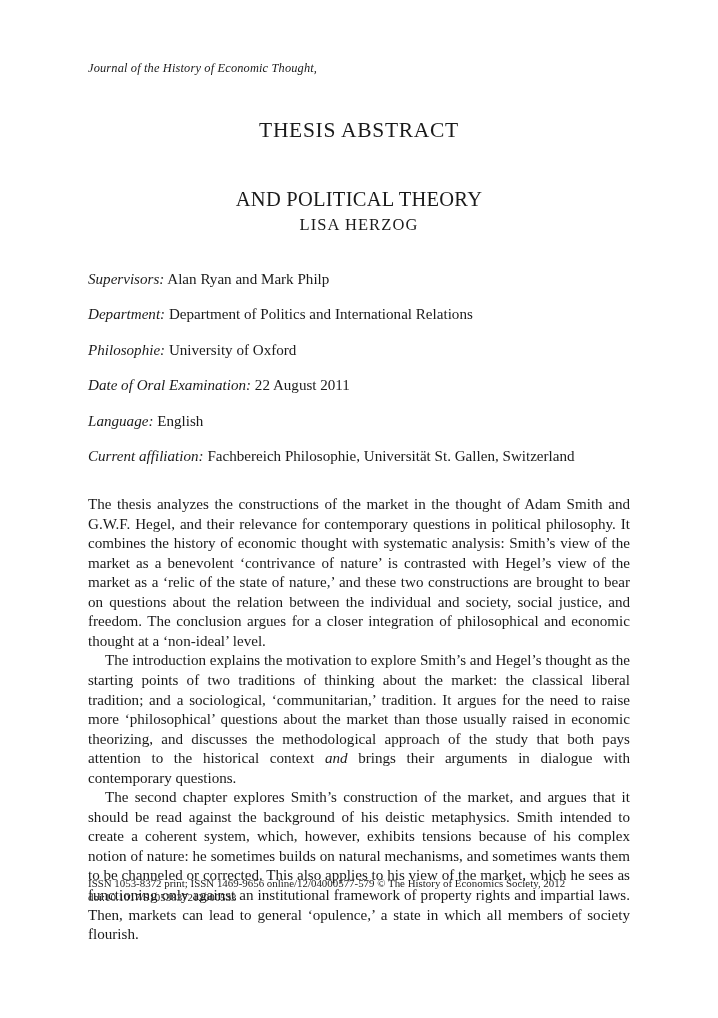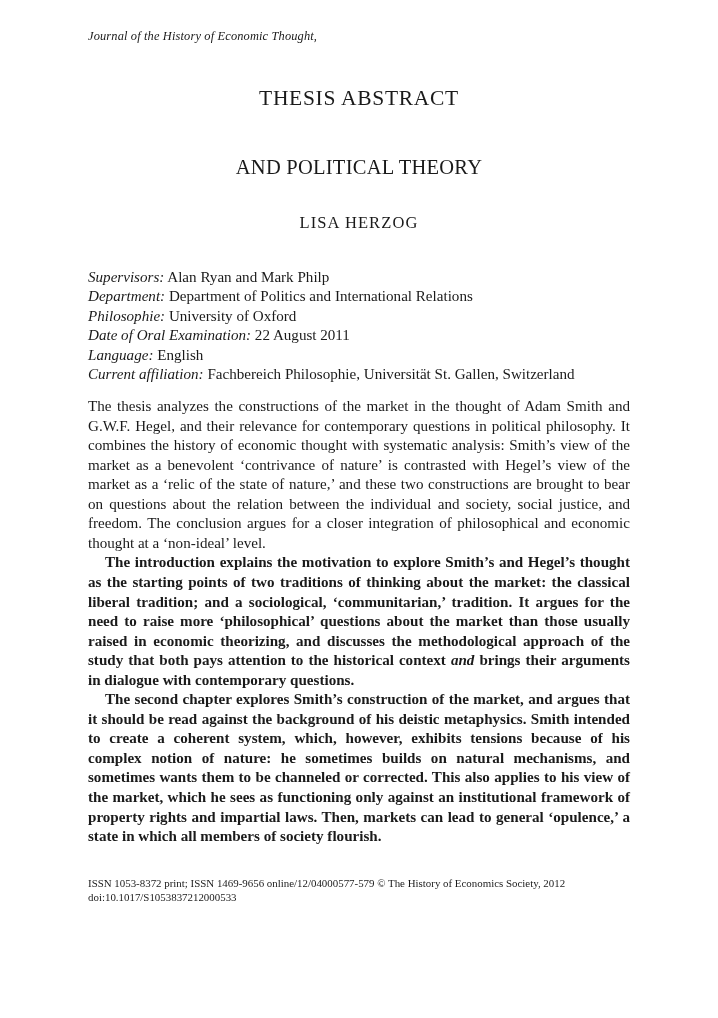--- a/index.html
+++ b/index.html
@@ -29,71 +29,69 @@
     width: 542px;
   }
 
   
   .journal-head {
     font-style: italic;
     font-size: 12.4px;
     line-height: 16.5px;
     letter-spacing: 0.15px;
   }
-  .journal-head div { white-space: pre; }
+  .journal-head div { white-space: pre; margin-top: 32px; }
 
   
   .section-label {
     margin-top: 41px;
     text-align: center;
     font-size: 21.5px;
     letter-spacing: 0.7px;
   }
   .doc-title {
     margin-top: 40px;
     text-align: center;
     font-size: 20.5px;
     line-height: 32px;
     letter-spacing: 0.25px;
   }
   .doc-title .t-line { display: block; }
   .author {
-    margin-top: 30px;
     text-align: center;
     font-size: 16.5px;
     letter-spacing: 1.1px;
   }
 
   
   .meta {
     margin-top: 35px;
     font-size: 15.1px;
     line-height: 19.6px;
   }
-  .meta-row { white-space: nowrap; }
+  .meta-row { white-space: nowrap; margin-top: 16px; }
   .meta-label {
     font-style: italic;
   }
   .meta-value { font-style: normal; }
 
   
   .abstract {
-    margin-top: 12px;
+    margin-top: 28px;
     font-size: 15.1px;
     line-height: 19.55px;
     text-align: justify;
     text-justify: inter-word;
     hyphens: none;
   }
   .abstract p {
     margin: 0;
   }
   .abstract p + p {
     text-indent: 17px;
-    font-weight: bold;
   }
   .abstract em { font-style: italic; }
 
   
   .footer {
     position: absolute;
     left: 88px;
     top: 876px;
     width: 548px;
     font-size: 10.9px;

